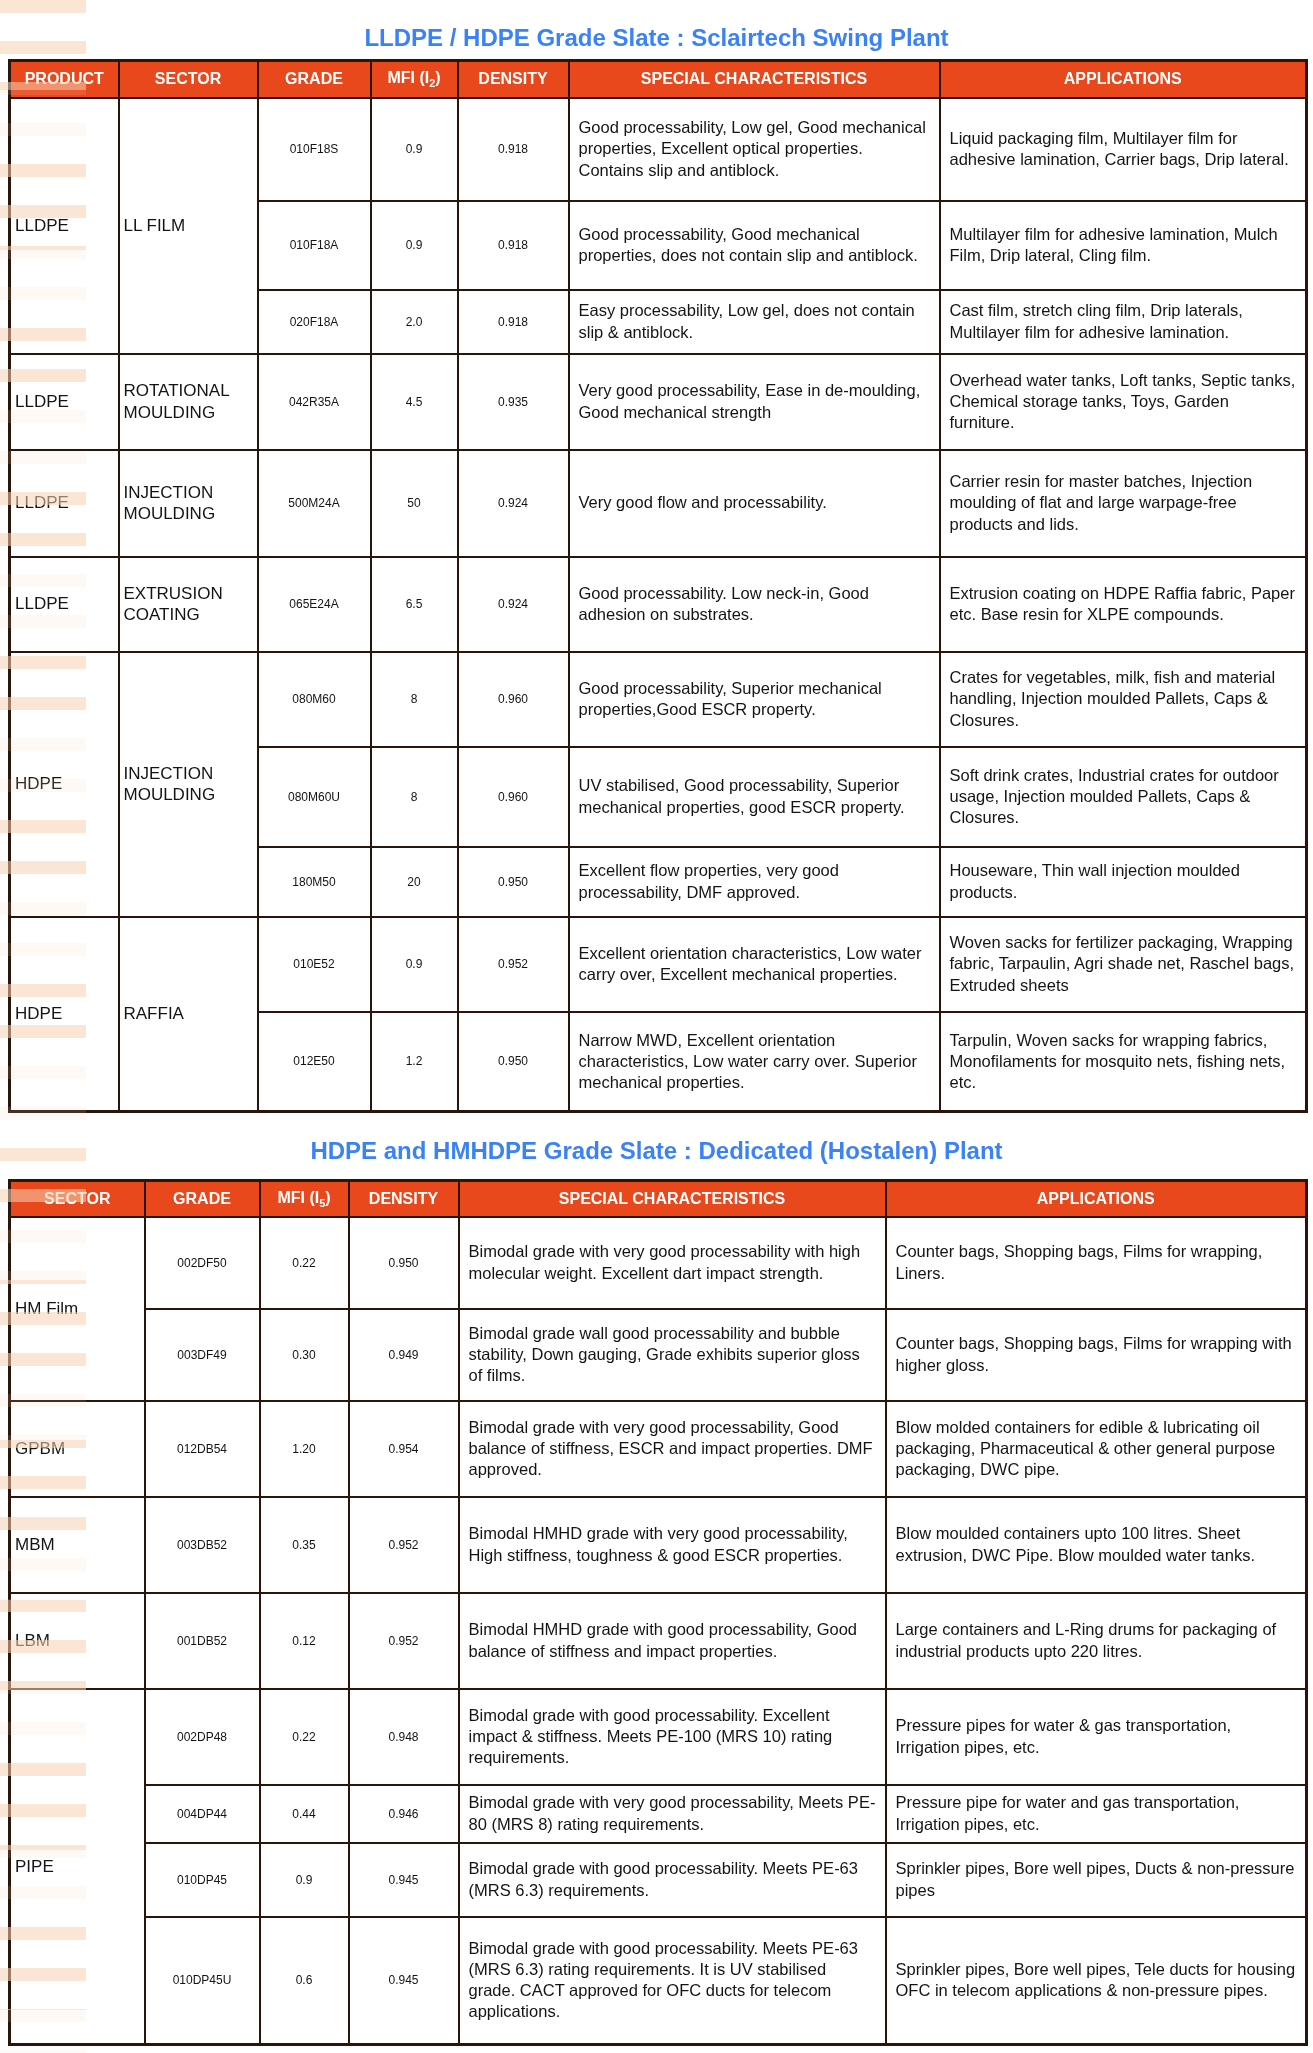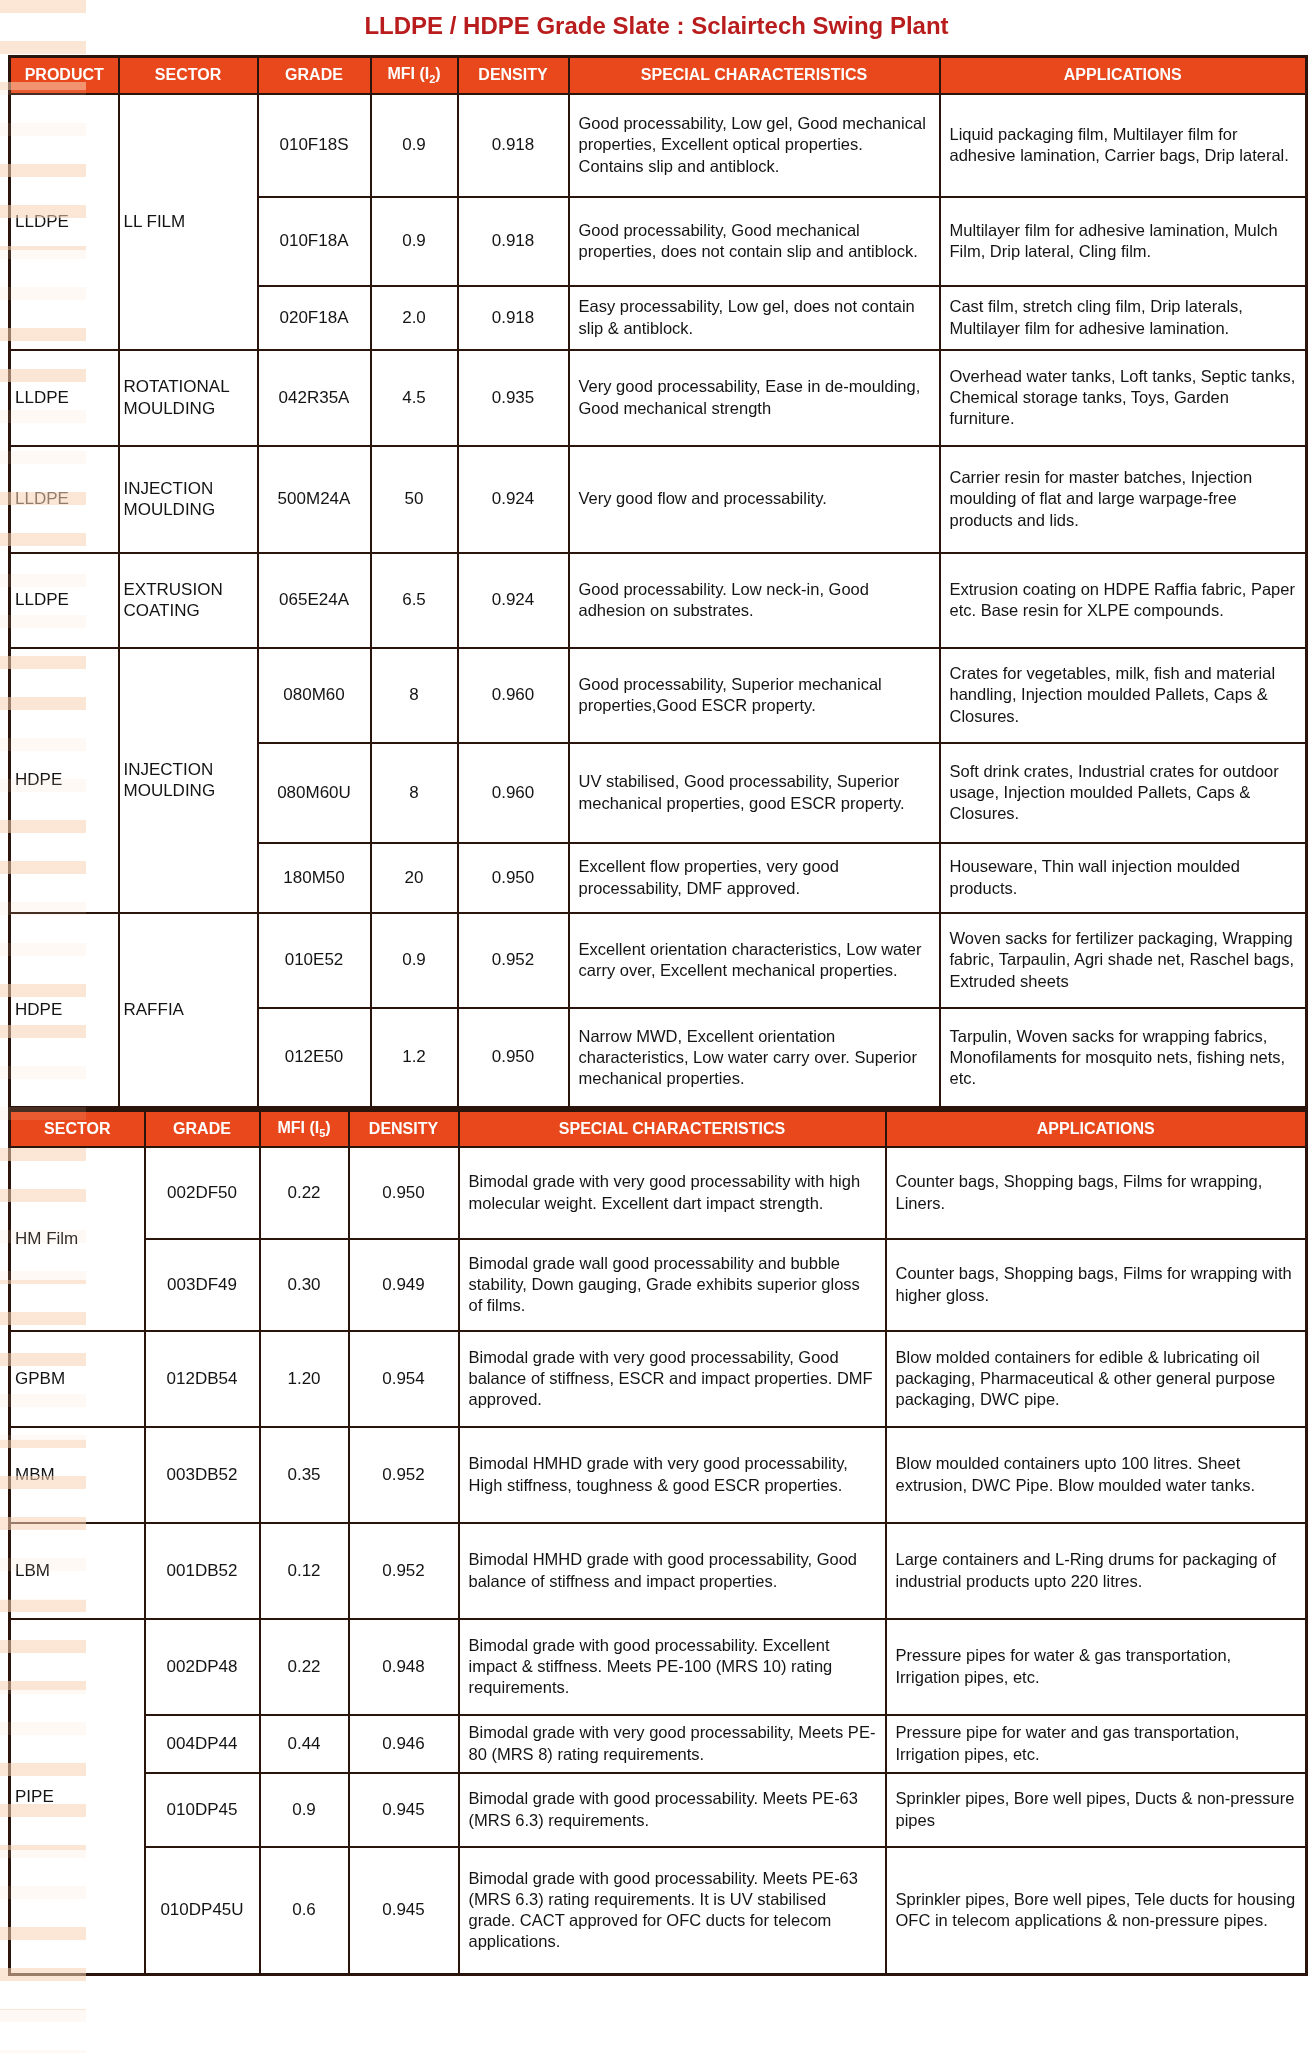--- a/index.html
+++ b/index.html
@@ -5,30 +5,30 @@
   html,body{margin:0;padding:0;background:#ffffff;}
   body{width:1313px;font-family:"Liberation Sans",sans-serif;color:#141414;position:relative;}
   .page{position:relative;width:1313px;height:2053px;overflow:hidden;background:#ffffff;}
   .scan-stripes{position:absolute;left:0;top:0;width:86px;height:100%;pointer-events:none;z-index:6;
     background:
       repeating-linear-gradient(180deg, rgba(248,210,180,0.55) 0 13px, rgba(255,255,255,0) 13px 41px);
     background-size:86px 100%;
     -webkit-mask-image:repeating-linear-gradient(180deg,#000 0 90px, rgba(0,0,0,.25) 90px 160px);
             mask-image:repeating-linear-gradient(180deg,#000 0 90px, rgba(0,0,0,.25) 90px 160px);
   }
-  h1.tbl-title{margin:8px;padding:4px 0 7px 0;text-align:center;
-    font-size:24px;font-weight:bold;color:#b91c1c;letter-spacing:0;}
+  h1.tbl-title{margin:0;padding:24px 0 7px 0;text-align:center;
+    font-size:24px;font-weight:bold;color:#3b82f6;letter-spacing:0;}
   h1.second{padding-top:24px;padding-bottom:14px;}
   table.grade-table{border-collapse:collapse;table-layout:fixed;margin-left:8px;width:1297px;
     border:3px solid #2b140c;background:#ffffff;position:relative;z-index:2;}
   table.grade-table th, table.grade-table td{border:2px solid #2b140c;overflow:hidden;}
   th.hd{background:#E8481C;color:#ffffff;font-size:16px;font-weight:bold;text-align:center;padding:6px 2px;}
   th.hd sub{font-size:11px;}
   td{vertical-align:middle;}
-  td.c{text-align:center;font-size:17px;padding:2px 10px;}
+  td.c{text-align:center;font-size:12px;padding:2px 10px;}
   td.l{text-align:left;font-size:16.5px;line-height:1.28;padding:4px 9px;}
   td.grp{text-align:left;font-size:17px;padding:2px 4px;line-height:1.25;}
 </style>
 </head>
 <body>
 
 <div class="page">
   <div class="scan-stripes"></div>
 
   <h1 class="tbl-title">LLDPE / HDPE Grade Slate : Sclairtech Swing Plant</h1>
@@ -138,20 +138,21 @@
       <tr style="height:100px">
         <td class="c">012E50</td>
         <td class="c">1.2</td>
         <td class="c">0.950</td>
         <td class="l">Narrow MWD, Excellent orientation characteristics, Low water carry over. Superior mechanical properties.</td>
         <td class="l">Tarpulin, Woven sacks for wrapping fabrics, Monofilaments for mosquito nets, fishing nets, etc.</td>
       </tr>
     </tbody>
   </table>
 
+  <h1 class="tbl-title second">HDPE and HMHDPE Grade Slate : Dedicated (Hostalen) Plant</h1>
 
   <table class="grade-table">
     <colgroup>
       <col style="width:135px">
         <col style="width:115px">
         <col style="width:89px">
       <col style="width:110px">
         <col style="width:427px">
         <col style="width:421px">
     </colgroup>

